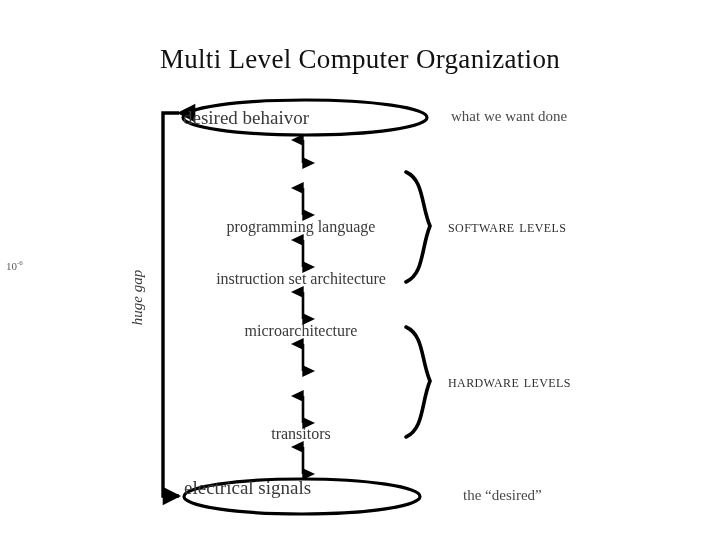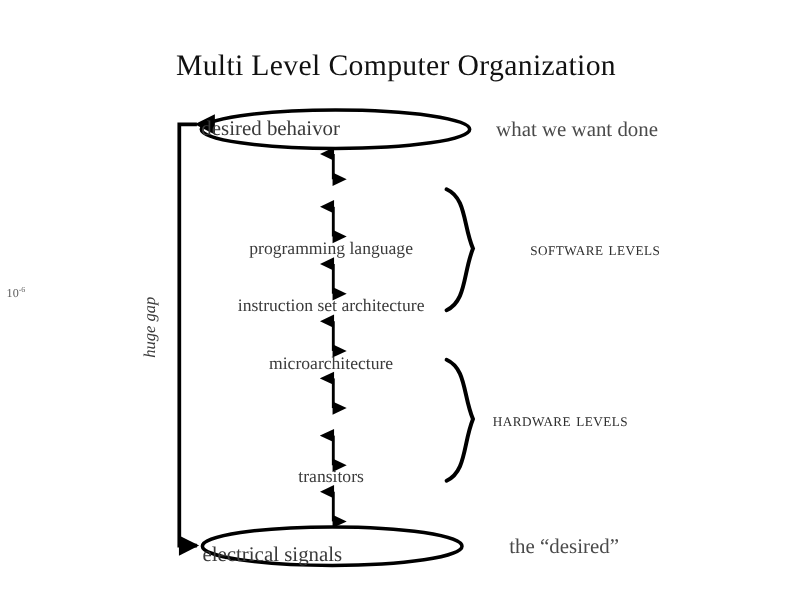--- a/index.html
+++ b/index.html
@@ -41,55 +41,55 @@
   }
 
   
   .node-label {
     position: absolute;
     font-size: 19px;
     color: #3a3a3a;
     white-space: nowrap;
   }
   #node-top-label   { left: 183px; top: 107px; width: 244px; }
-  #node-bottom-label{ left: 184px; top: 494px; width: 238px; }
+  #node-bottom-label{ left: 184px; top: 477px; width: 238px; }
 
   
   .level-label {
     position: absolute;
     left: 160px;
     width: 282px;
     text-align: center;
     font-size: 16px;
     color: #3a3a3a;
     white-space: nowrap;
   }
 
   
   .side-note {
     position: absolute;
-    font-size: 19px;
+    font-size: 15px;
     color: #4a4a4a;
     white-space: nowrap;
   }
   #note-top    { left: 451px; top: 108px; }
   #note-bottom { left: 463px; top: 487px; }
 
   
   .group-label {
     position: absolute;
     left: 448px;
     font-size: 17px;
     font-variant: small-caps;
     text-transform: lowercase;
     color: #2e2e2e;
     white-space: nowrap;
     letter-spacing: 0.4px;
   }
-  #group-label-software { top: 217px; margin-left: 34px; }
+  #group-label-software { top: 217px; }
   #group-label-hardware { top: 372px; }
 
   
   #scale-note {
     position: absolute;
     left: 6px;
     top: 259px;
     font-size: 11px;
     color: #5c5c5c;
     white-space: nowrap;

